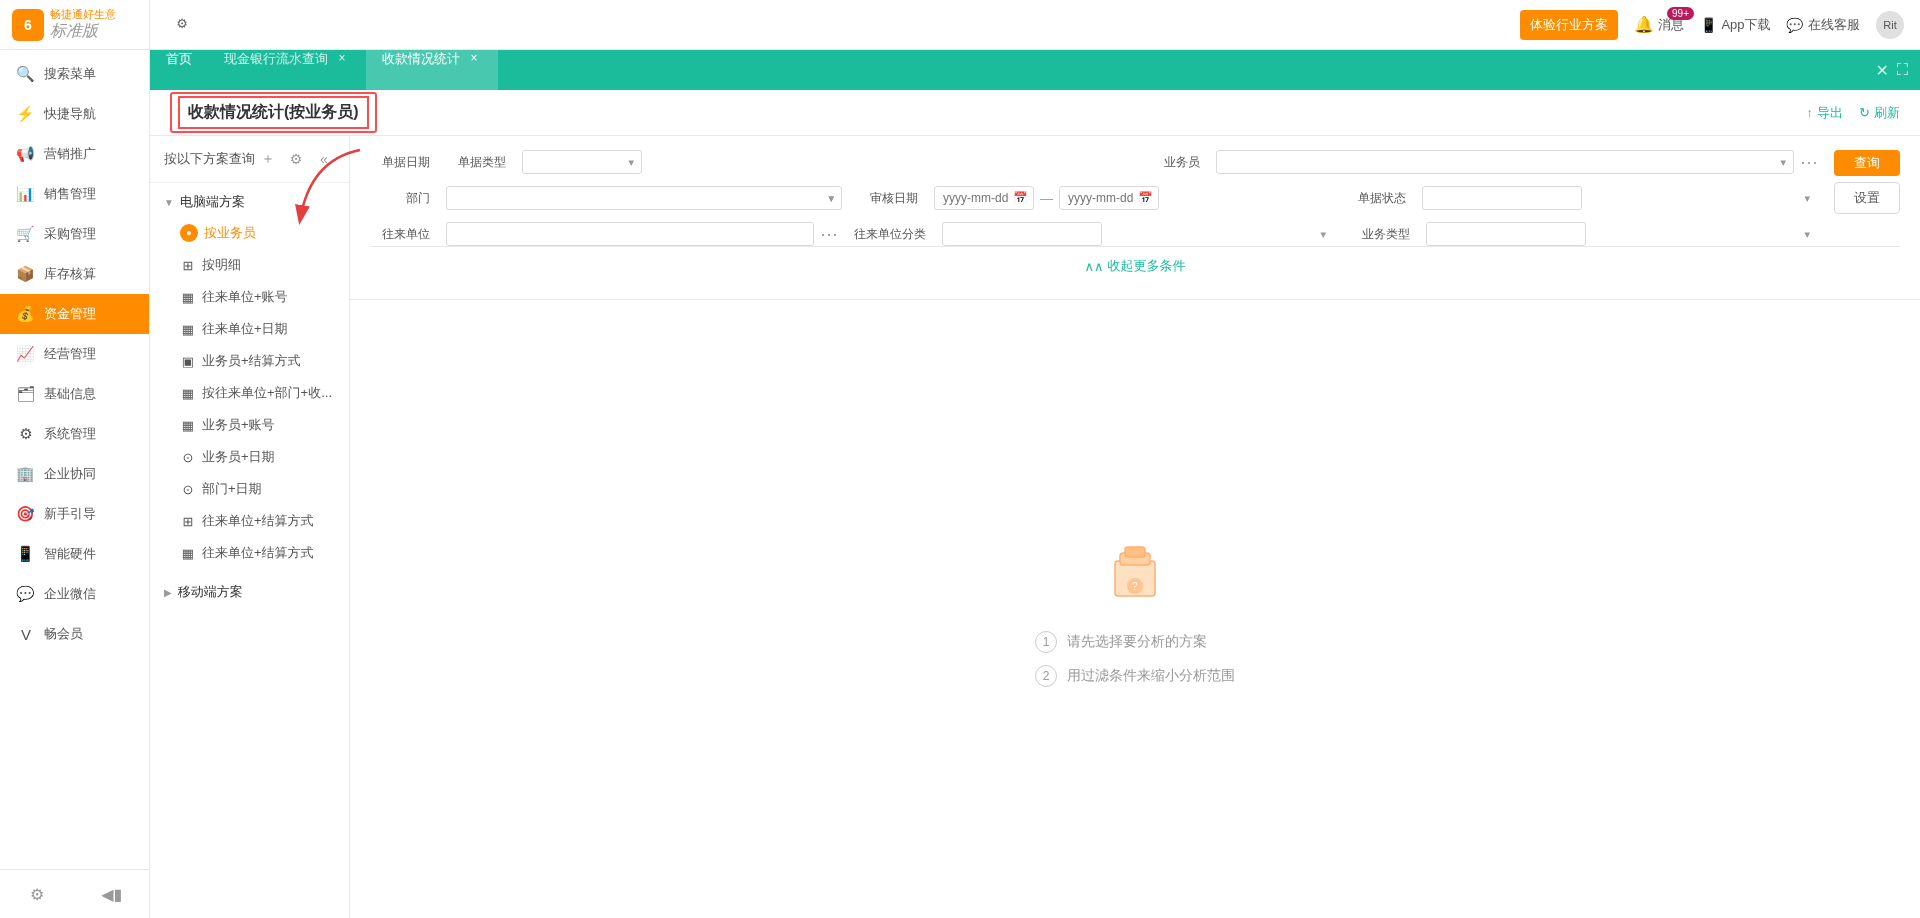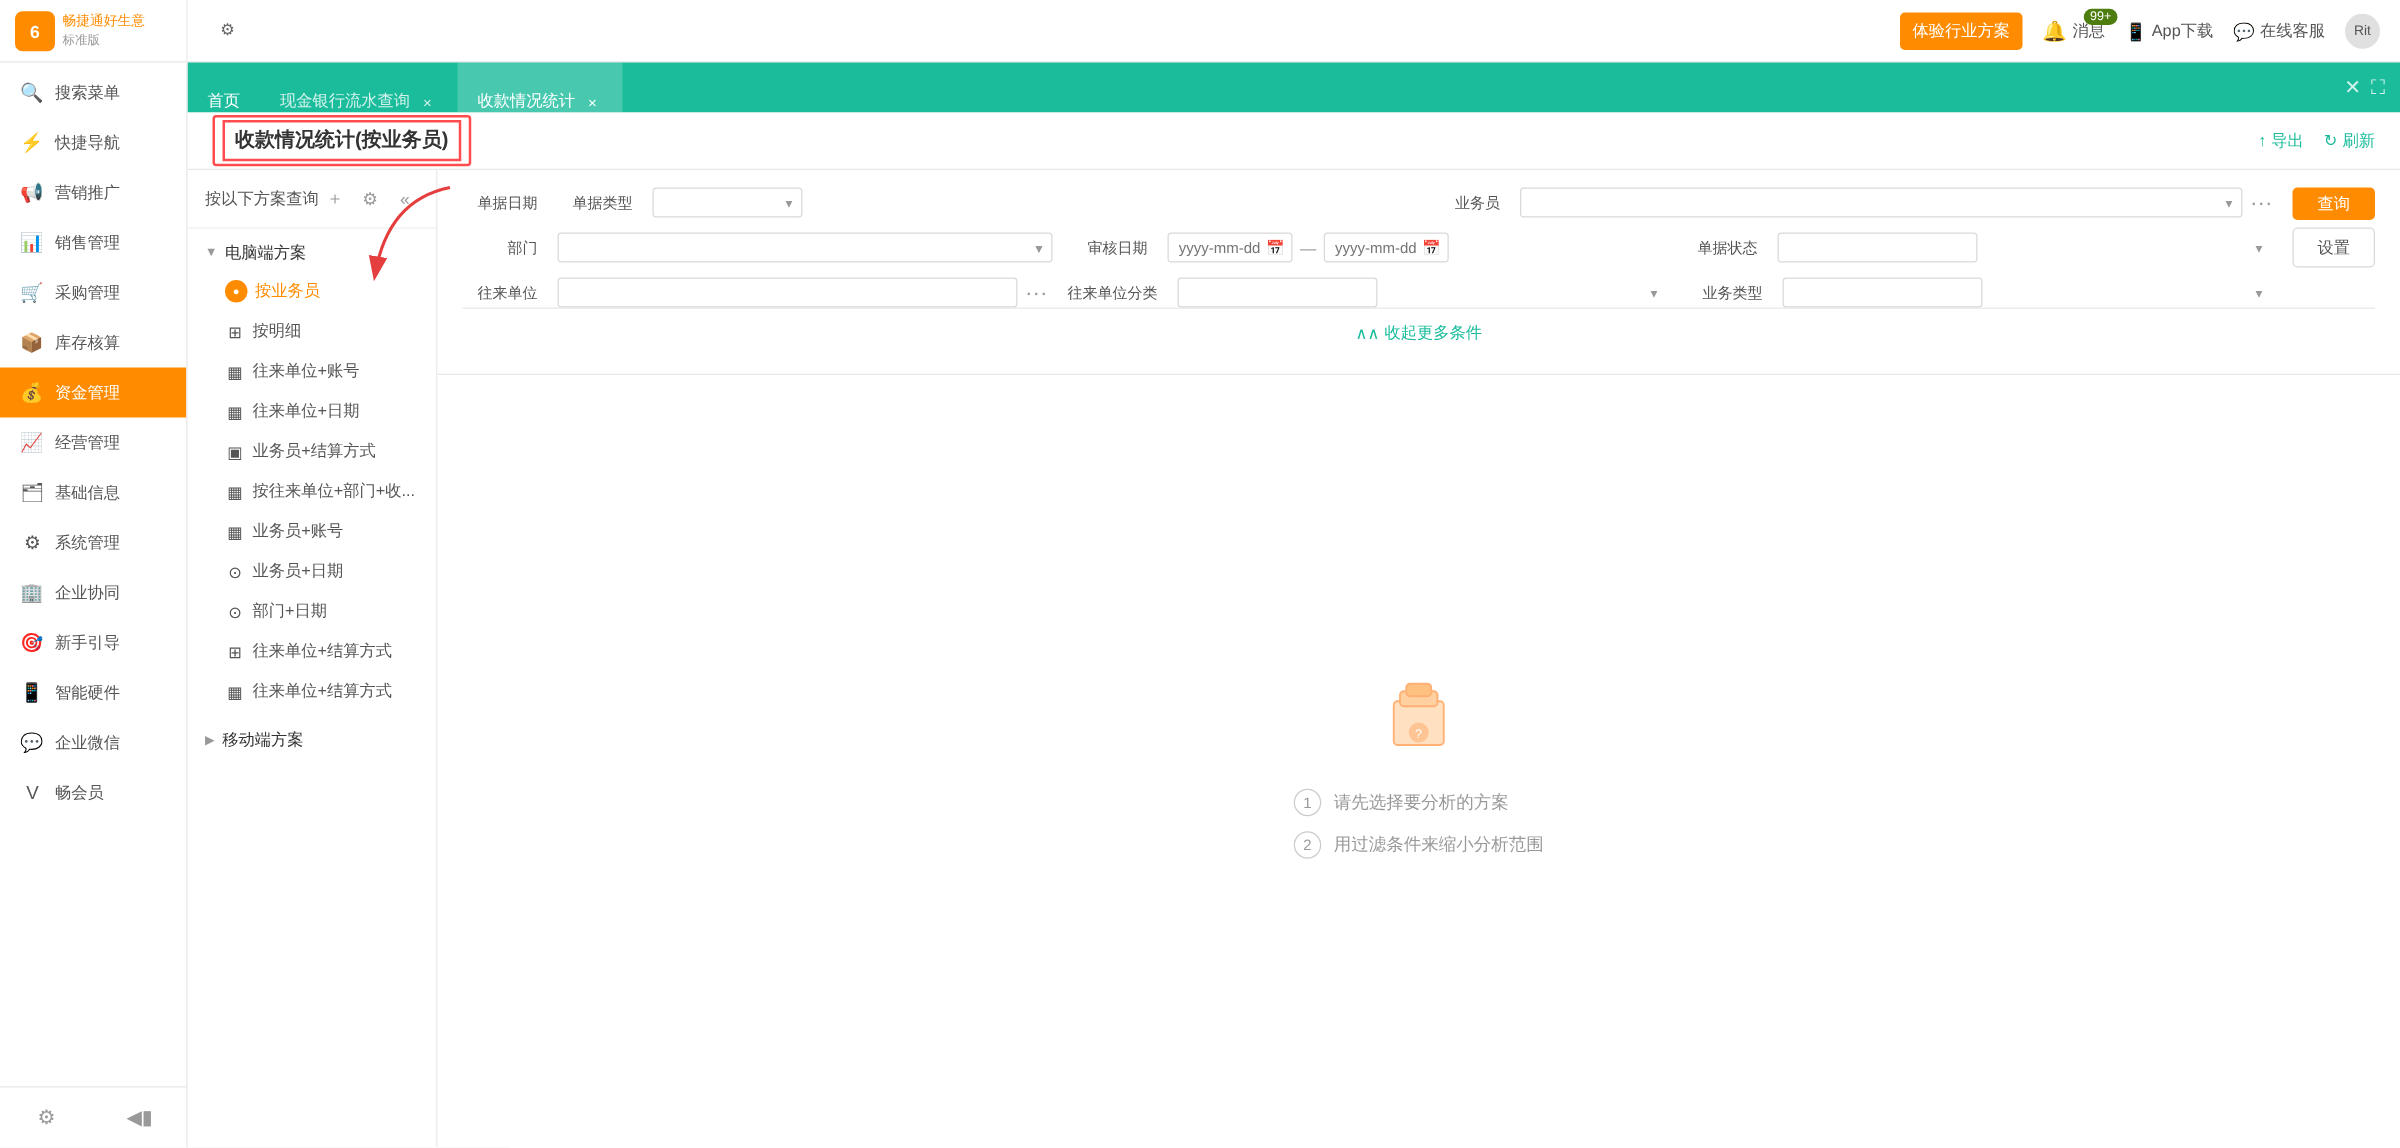--- a/index.html
+++ b/index.html
@@ -3,46 +3,46 @@
   <meta charset="utf-8">
   <style>
     * { box-sizing: border-box; margin: 0; padding: 0; }
     body { font-family: 'Microsoft YaHei', Arial, sans-serif; font-size: 13px; background: #f5f5f5; color: #333; display: flex; height: 918px; overflow: hidden; }
 
     
     .sidebar { width: 150px; background: #fff; display: flex; flex-direction: column; border-right: 1px solid #e8e8e8; flex-shrink: 0; }
     .sidebar-logo { height: 50px; background: #fff; display: flex; align-items: center; padding: 0 12px; border-bottom: 1px solid #e8e8e8; }
     .logo-icon { width: 32px; height: 32px; background: #ff8c00; border-radius: 6px; display: flex; align-items: center; justify-content: center; color: #fff; font-weight: bold; font-size: 14px; margin-right: 6px; }
     .logo-text { font-size: 11px; color: #ff8c00; line-height: 1.3; }
-    .logo-tag { font-size: 10px; color: #999; }
+    .logo-tag { font-size: 16px; color: #999; font-style: italic; }
     .sidebar-nav { flex: 1; overflow-y: auto; padding: 4px 0; }
     .nav-item { display: flex; align-items: center; padding: 10px 16px; cursor: pointer; color: #555; font-size: 13px; }
     .nav-item.active { background: #ff8c00; color: #fff; border-radius: 0; }
     .nav-item.active .nav-icon { color: #fff; }
     .nav-icon { width: 20px; height: 20px; margin-right: 8px; display: flex; align-items: center; justify-content: center; font-size: 15px; flex-shrink: 0; }
     .sidebar-bottom { padding: 8px 0; border-top: 1px solid #e8e8e8; display: flex; align-items: center; justify-content: space-around; }
     .sidebar-bottom-btn { width: 32px; height: 32px; display: flex; align-items: center; justify-content: center; cursor: pointer; color: #999; font-size: 16px; }
 
     
     .main { flex: 1; display: flex; flex-direction: column; overflow: hidden; }
 
     
     .topbar { height: 50px; background: #fff; display: flex; align-items: center; padding: 0 16px; border-bottom: 1px solid #e8e8e8; justify-content: space-between; flex-shrink: 0; }
     .topbar-left { display: flex; align-items: flex-start; gap: 8px; flex-direction: column; }
     .breadcrumb-area { display: flex; align-items: center; gap: 6px; }
     .breadcrumb-text { color: #999; font-size: 12px; }
     .topbar-right { display: flex; align-items: center; gap: 16px; }
     .topbar-icon-btn { display: flex; align-items: center; gap: 4px; cursor: pointer; color: #555; font-size: 13px; position: relative; }
-    .badge { background: #4d7c0f; color: #fff; border-radius: 10px; font-size: 10px; padding: 1px 5px; position: absolute; top: -8px; right: -10px; }
+    .badge { background: #be185d; color: #fff; border-radius: 10px; font-size: 10px; padding: 1px 5px; position: absolute; top: -8px; right: -10px; }
     .trial-btn { background: #ff8c00; color: #fff; border: none; padding: 6px 10px; border-radius: 4px; cursor: pointer; font-size: 13px; }
     .gear-btn { width: 32px; height: 32px; display: flex; align-items: center; justify-content: center; cursor: pointer; color: #666; }
 
     
     .tabbar { height: 40px; background: #1bbc9c; display: flex; align-items: stretch; flex-shrink: 0; }
-    .tab { display: flex; align-items: flex-end; padding: 0 16px; cursor: pointer; color: rgba(255,255,255,0.8); font-size: 13px; position: relative; gap: 6px; }
+    .tab { display: flex; align-items: flex-start; padding: 0 16px; cursor: pointer; color: rgba(255,255,255,0.8); font-size: 13px; position: relative; gap: 6px; }
     .tab.home { color: #fff; }
     .tab.active { background: rgba(255,255,255,0.2); color: #fff; }
     .tab-close { width: 16px; height: 16px; display: flex; align-items: center; justify-content: center; border-radius: 50%; font-size: 12px; cursor: pointer; }
     .tabbar-right { margin-left: auto; display: flex; align-items: center; padding: 0 12px; gap: 8px; }
     .tabbar-icon { color: rgba(255,255,255,0.8); cursor: pointer; font-size: 16px; }
 
     
     .page-header { height: 46px; background: #fff; display: flex; align-items: center; padding: 0 20px; border-bottom: 1px solid #e8e8e8; justify-content: space-between; flex-shrink: 0; }
     .page-title { font-size: 16px; font-weight: bold; color: #333; border: 2px solid #ff4d4f; padding: 4px 8px; }
     .page-actions { display: flex; align-items: center; gap: 16px; }

